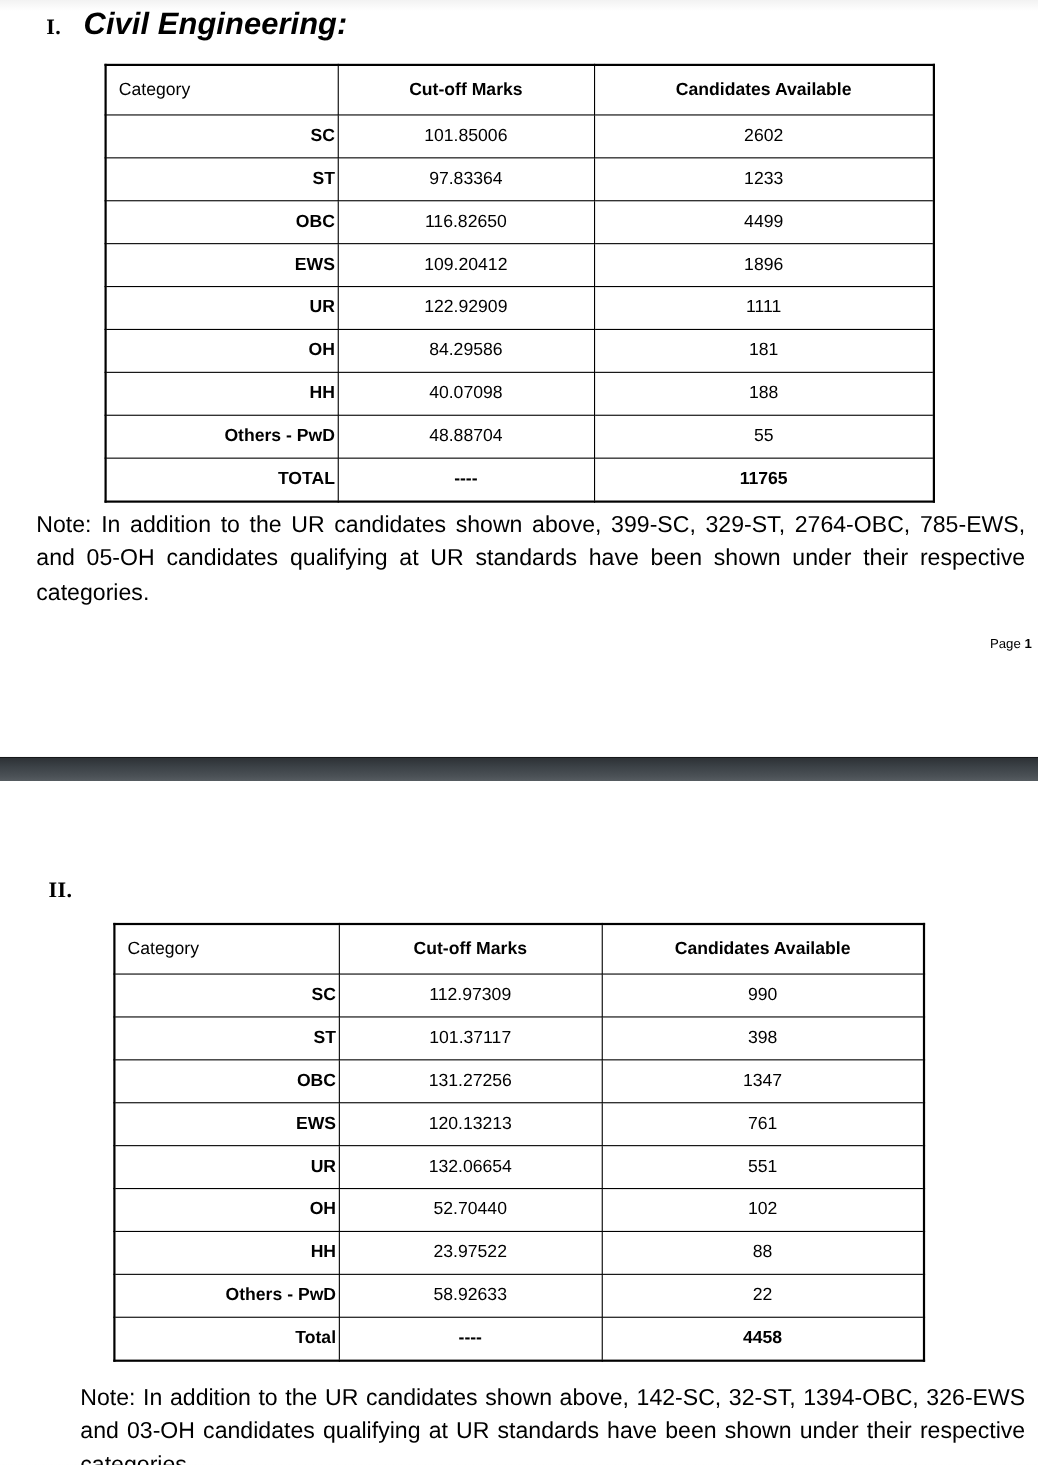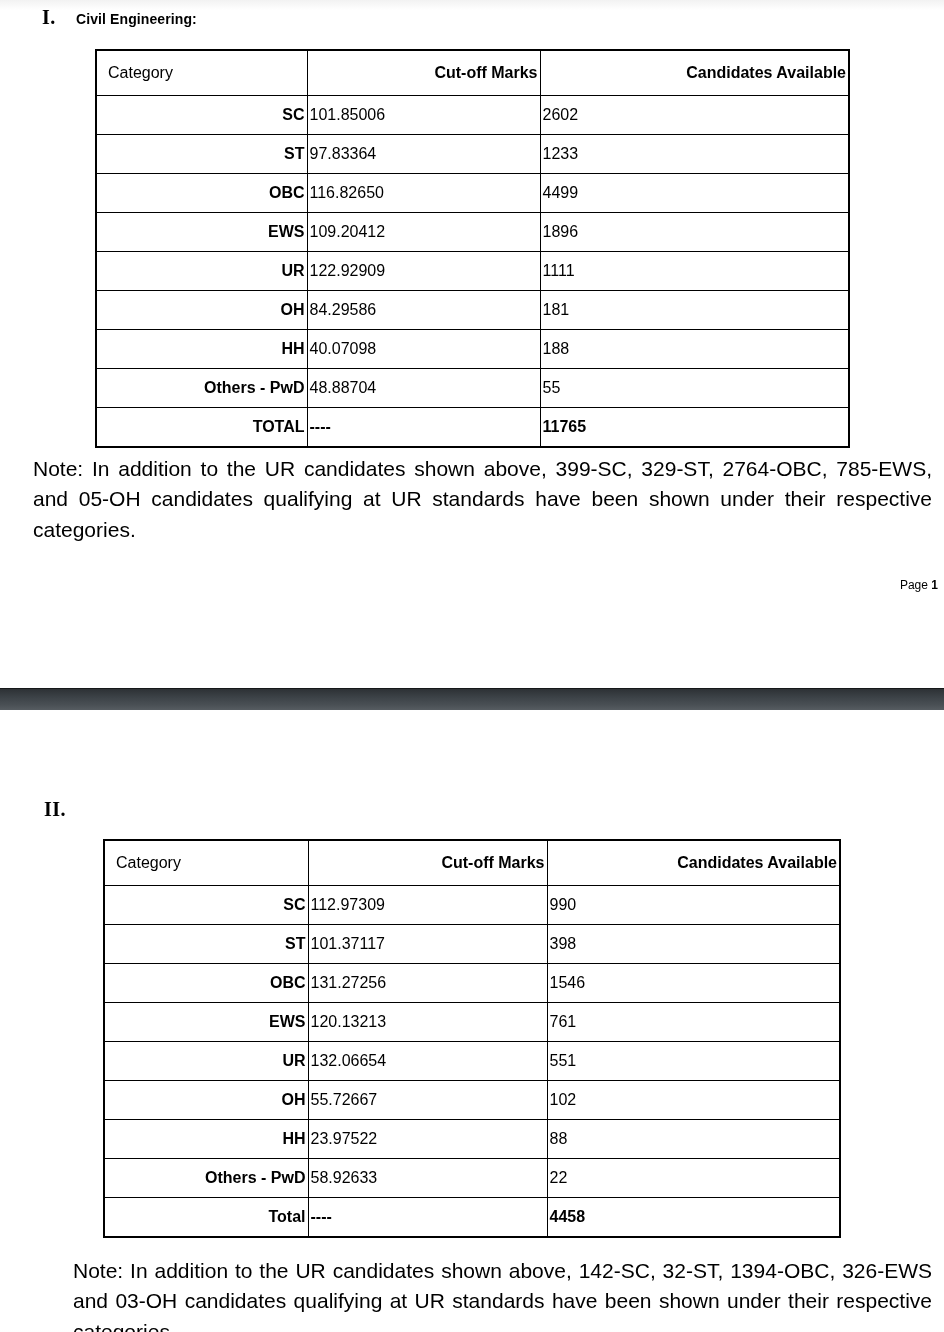--- a/index.html
+++ b/index.html
@@ -49,21 +49,22 @@
   }
   .sec-num {
     font-family: "Liberation Serif", serif;
     font-weight: bold;
     font-size: 20px;
     letter-spacing: .5px;
   }
   .sec-title {
     font-family: "Liberation Sans", sans-serif;
     font-weight: bold;
-    font-size: 14px;
+    font-size: 28px;
+    font-style: italic;
   }
   .heading-one {
     padding: 6px 0 0 42px;
   }
   .heading-one .sec-num { width: 34px; }
   .heading-two {
     padding: 0 0 0 44px;
   }
   .heading-two .sec-num { width: 28px; }
 
@@ -83,23 +84,23 @@
   }
   .c-cat   { width: 211px; }
   .c-marks { width: 233px; }
   .c-avail { width: 309px; }
 
   .cell-cat {
     font-weight: bold;
     text-align: right;
     padding-left: 11px;
   }
-  .cell-num { text-align: left; font-weight: normal; }
+  .cell-num { text-align: center; font-weight: normal; }
   .cell-num.bold { font-weight: bold; }
-  .hdr { font-weight: bold; text-align: right; }
+  .hdr { font-weight: bold; text-align: center; }
   .hdr.left { text-align: left; padding-left: 11px; font-weight: normal; }
   .hdr-row td { height: 40px; }
 
   .table-one-wrap { padding: 20px 0 0 95px; }
   .table-two-wrap { padding: 18px 0 0 103px; }
   .table-two .c-cat   { width: 204px; }
   .table-two .c-marks { width: 239px; }
   .table-two .c-avail { width: 293px; }
 
   
@@ -235,35 +236,35 @@
           <td class="cell-num">990</td>
         </tr>
         <tr>
           <td class="cell-cat">ST</td>
           <td class="cell-num">101.37117</td>
           <td class="cell-num">398</td>
         </tr>
         <tr>
           <td class="cell-cat">OBC</td>
           <td class="cell-num">131.27256</td>
-          <td class="cell-num">1546</td>
+          <td class="cell-num">1347</td>
         </tr>
         <tr>
           <td class="cell-cat">EWS</td>
           <td class="cell-num">120.13213</td>
           <td class="cell-num">761</td>
         </tr>
         <tr>
           <td class="cell-cat">UR</td>
           <td class="cell-num">132.06654</td>
           <td class="cell-num">551</td>
         </tr>
         <tr>
           <td class="cell-cat">OH</td>
-          <td class="cell-num">55.72667</td>
+          <td class="cell-num">52.70440</td>
           <td class="cell-num">102</td>
         </tr>
         <tr>
           <td class="cell-cat">HH</td>
           <td class="cell-num">23.97522</td>
           <td class="cell-num">88</td>
         </tr>
         <tr>
           <td class="cell-cat">Others - PwD</td>
           <td class="cell-num">58.92633</td>

